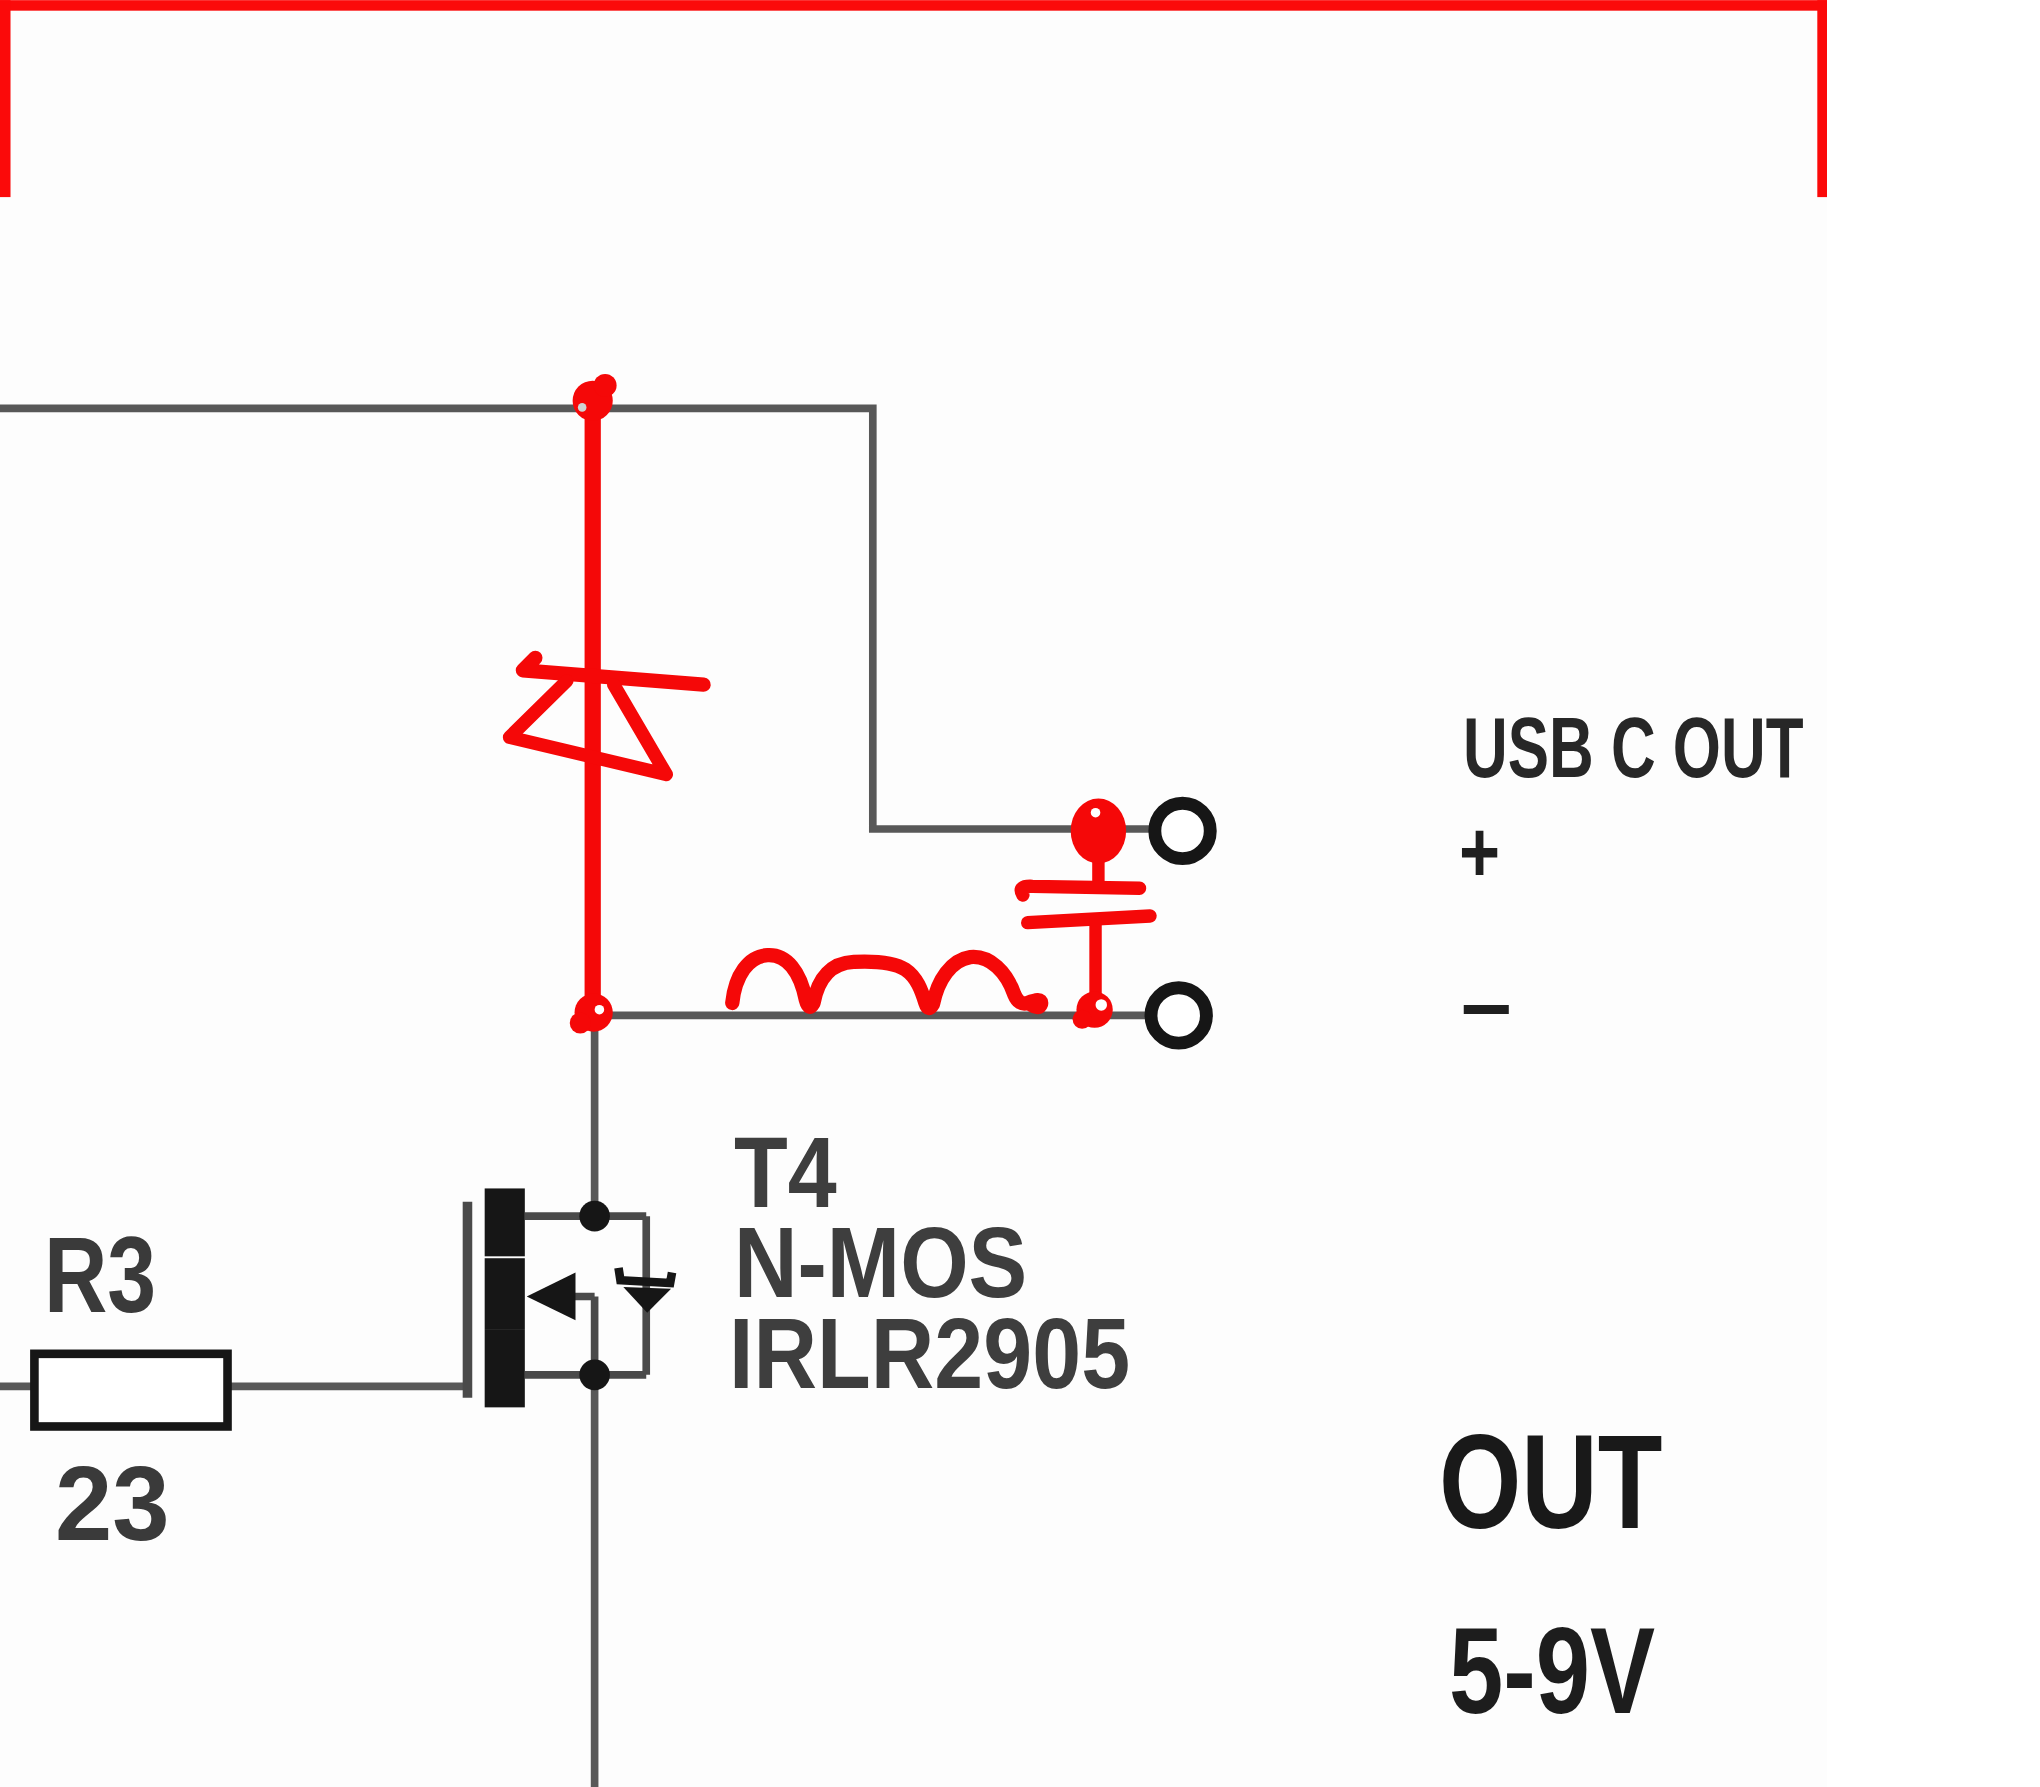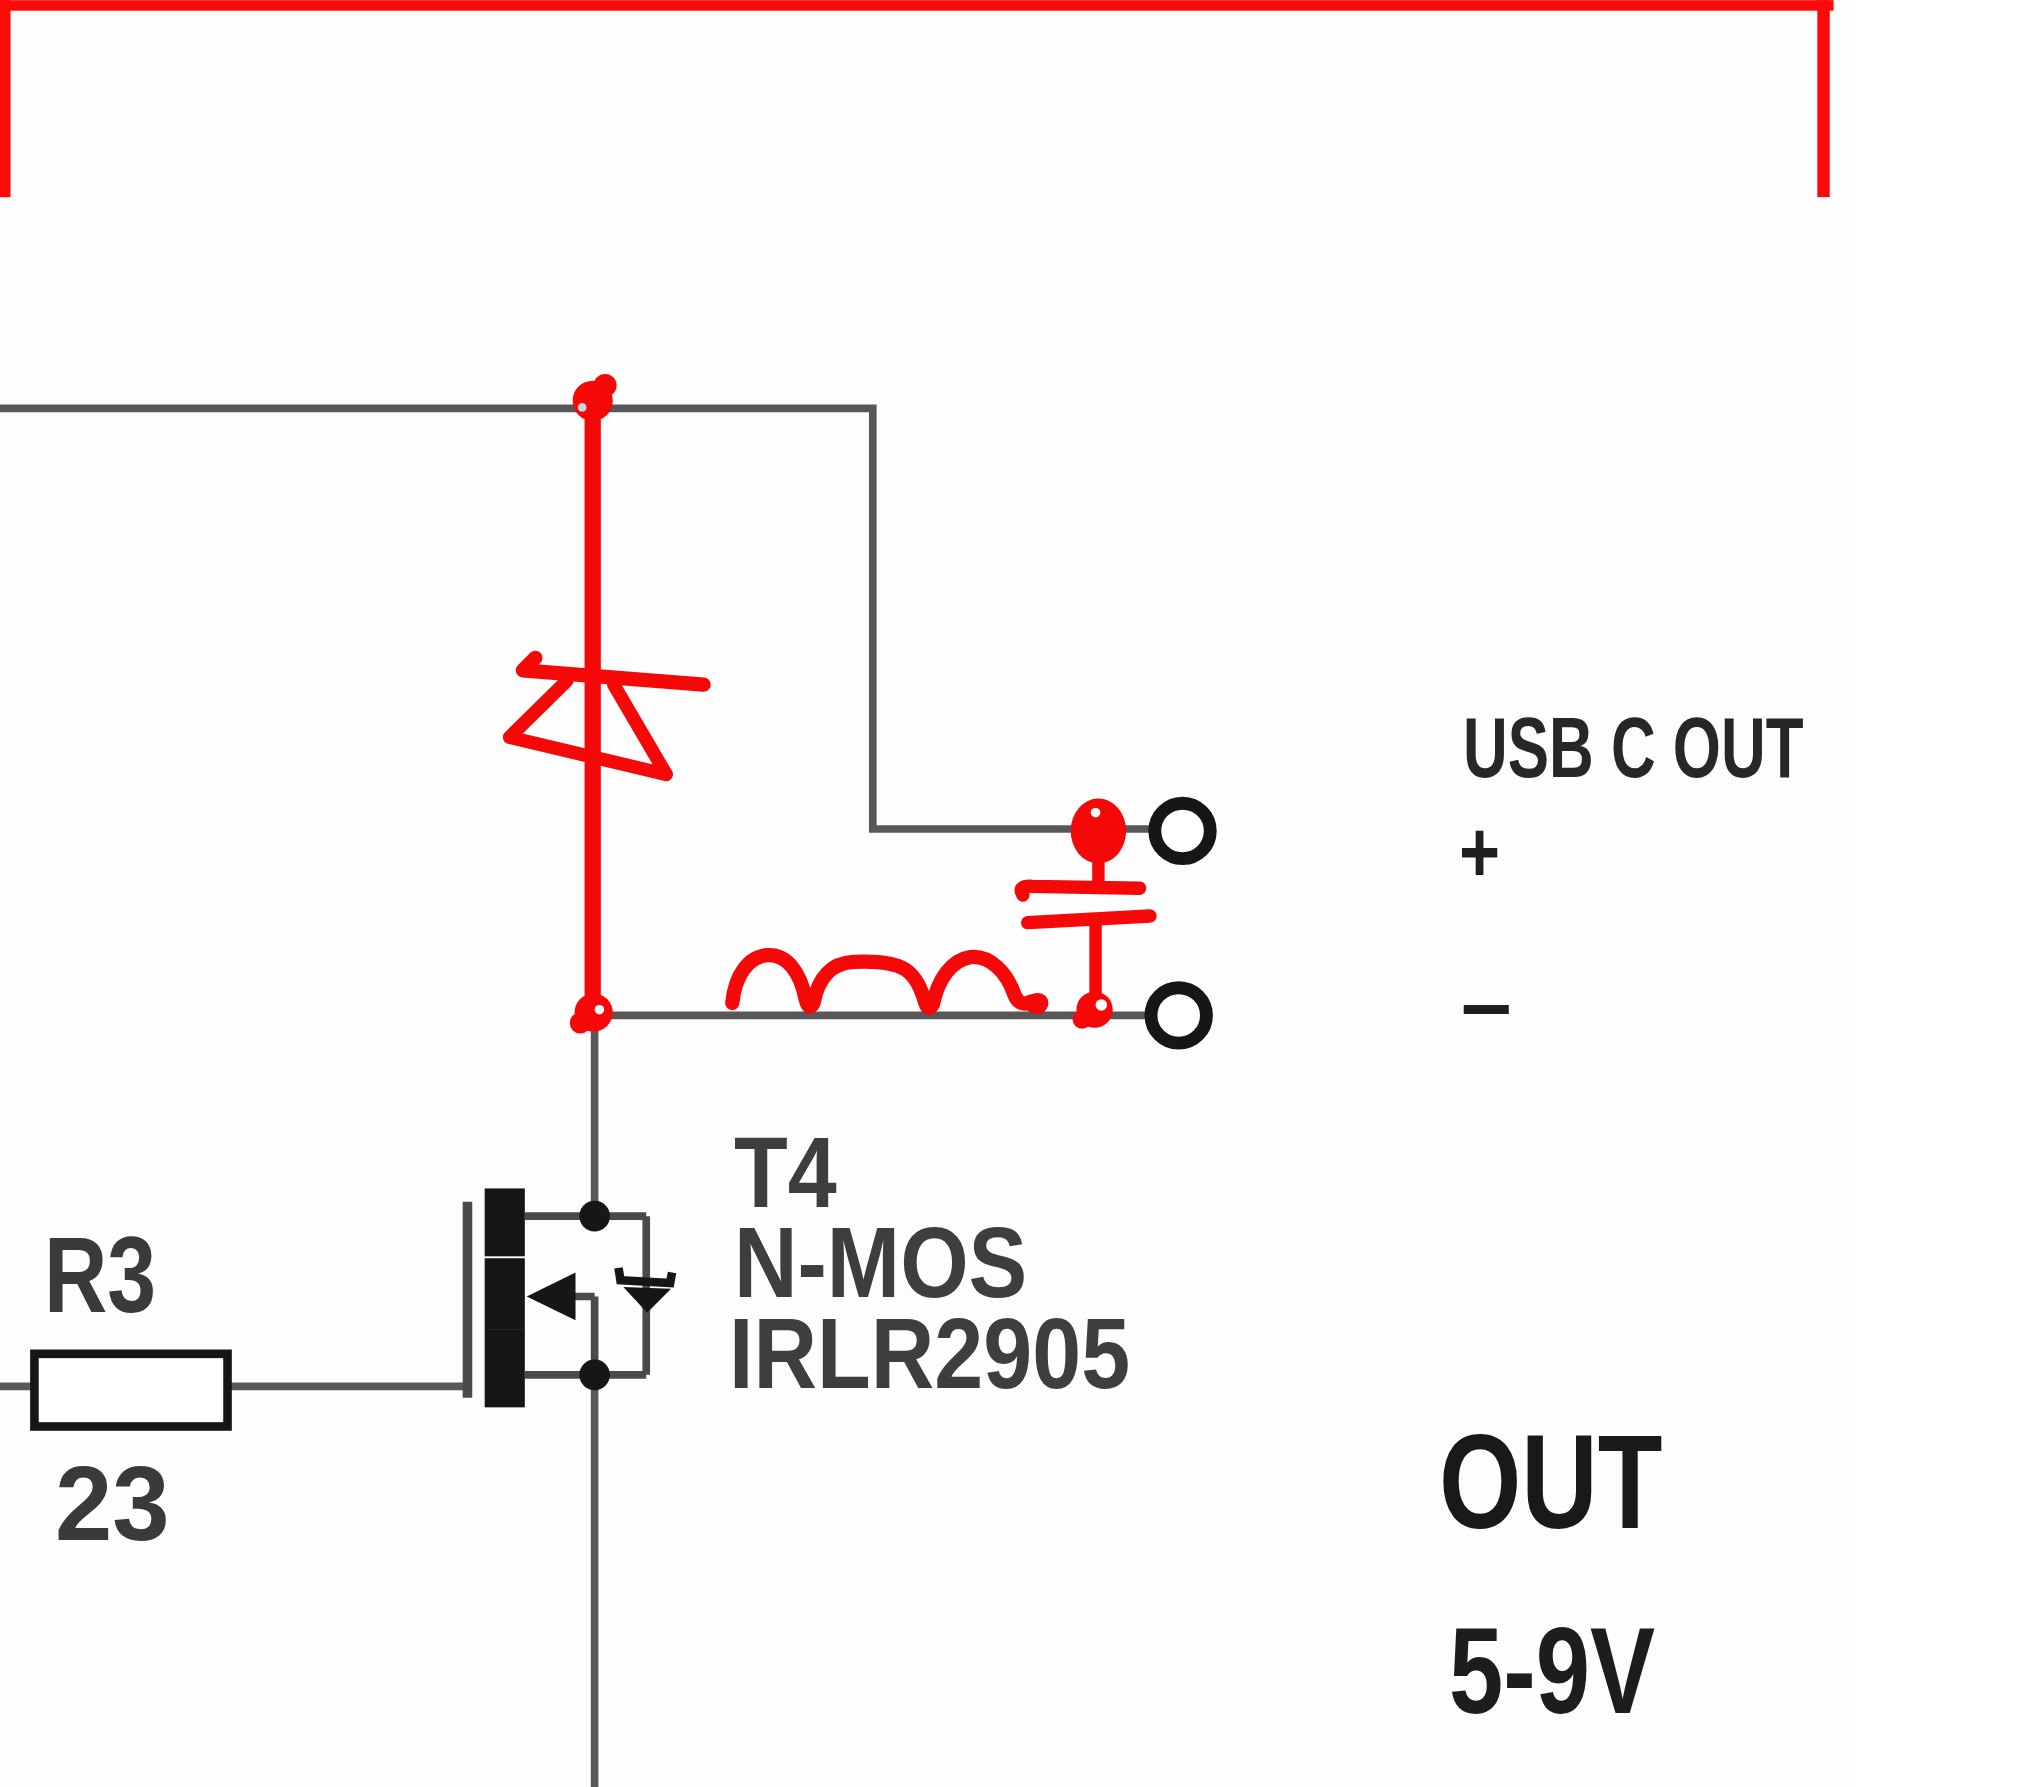--- a/index.html
+++ b/index.html
@@ -2,21 +2,20 @@
 <html><head>
 <meta charset="utf-8">
 <style>
   html,body{margin:0;padding:0;background:#ffffff;}
   .screen{
     position:relative;
     width:1827px;height:1788px;
     background:#fdfdfd;
     overflow:hidden;
     font-family:"Liberation Sans", sans-serif;
-    padding-left:24px;
   }
   .schematic{
     position:absolute;left:0;top:0;
     filter:blur(0.3px);
   }
   .txt{
     position:absolute;
     font-weight:700;
     line-height:1;
     white-space:nowrap;

